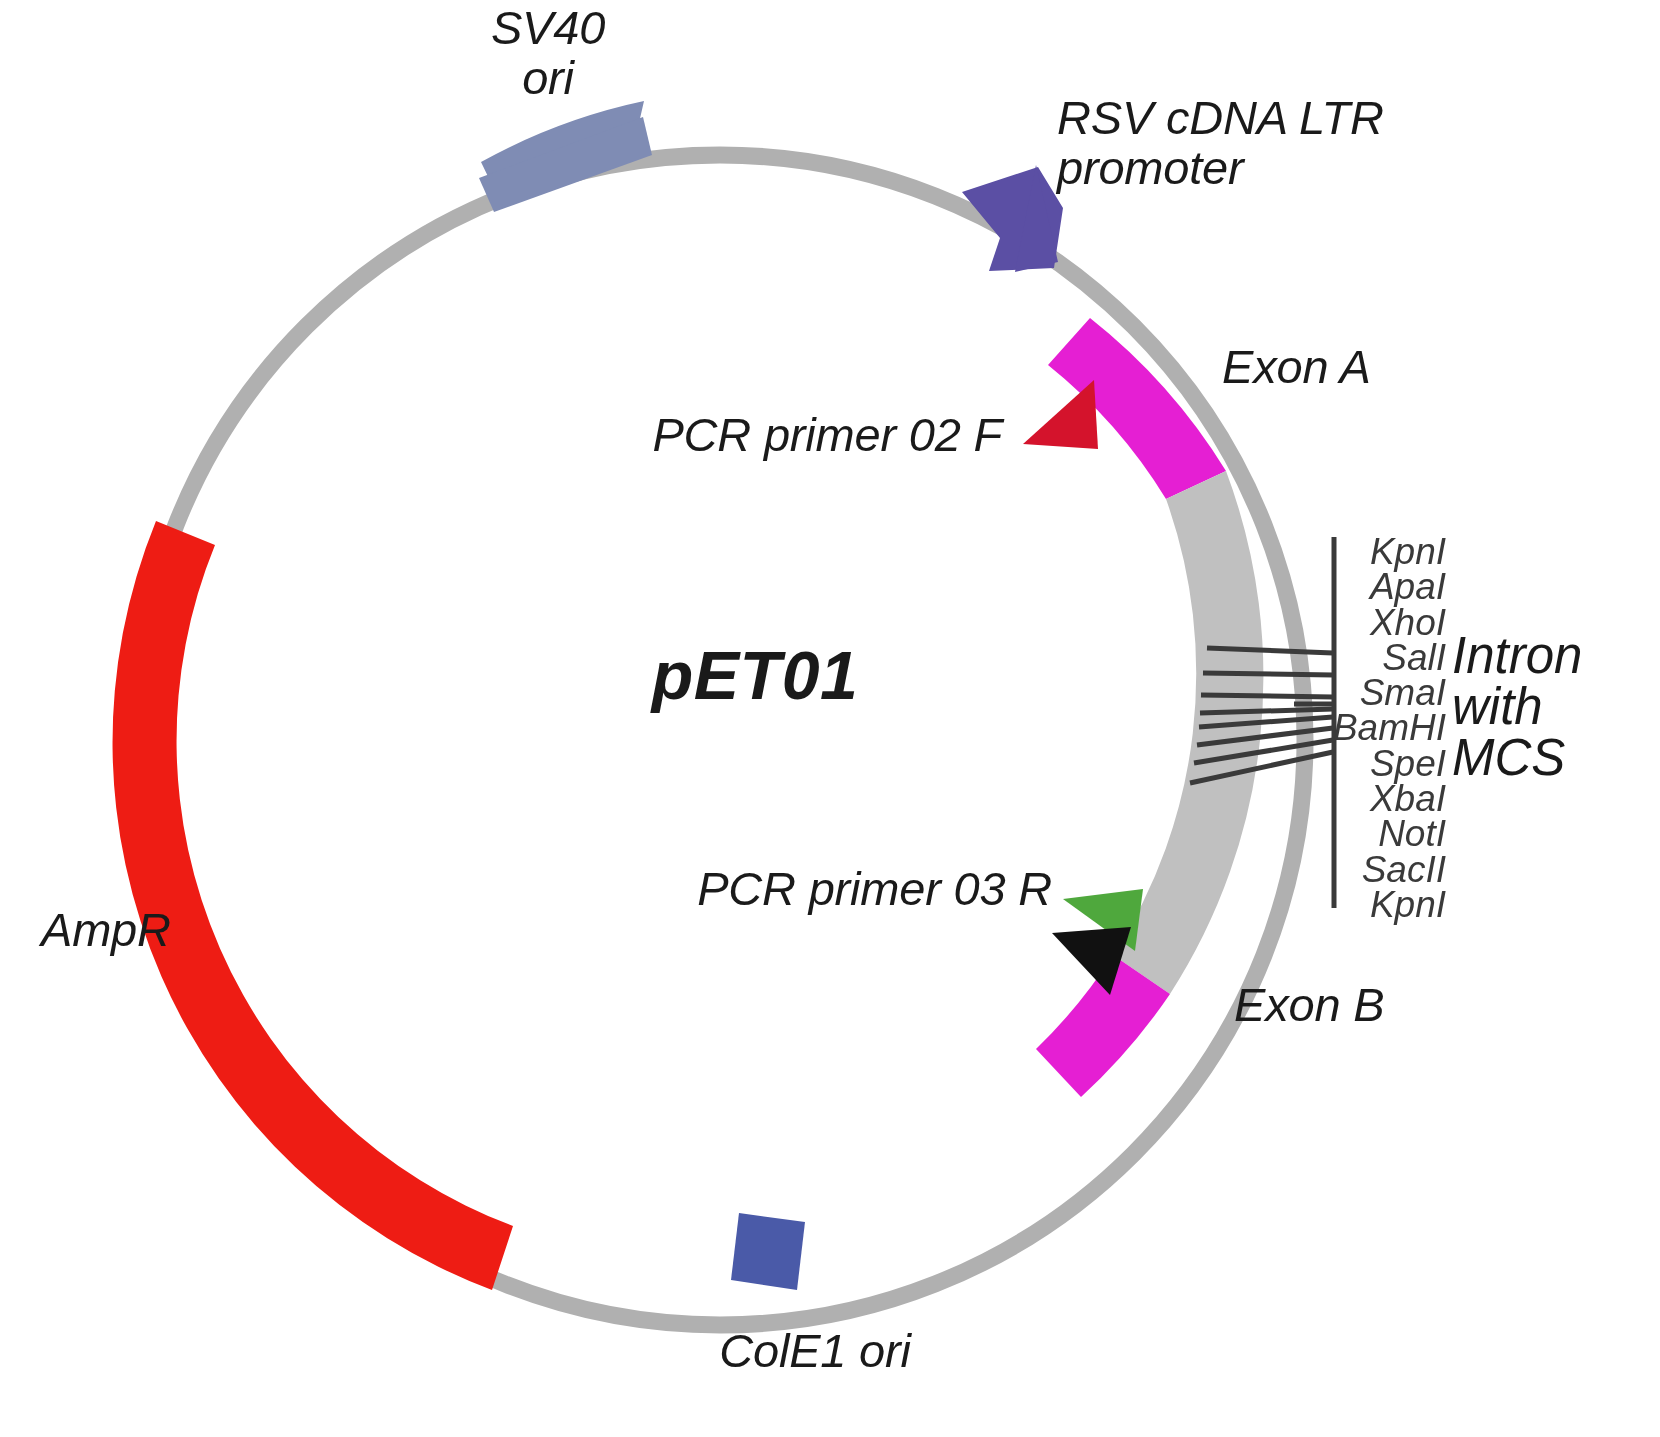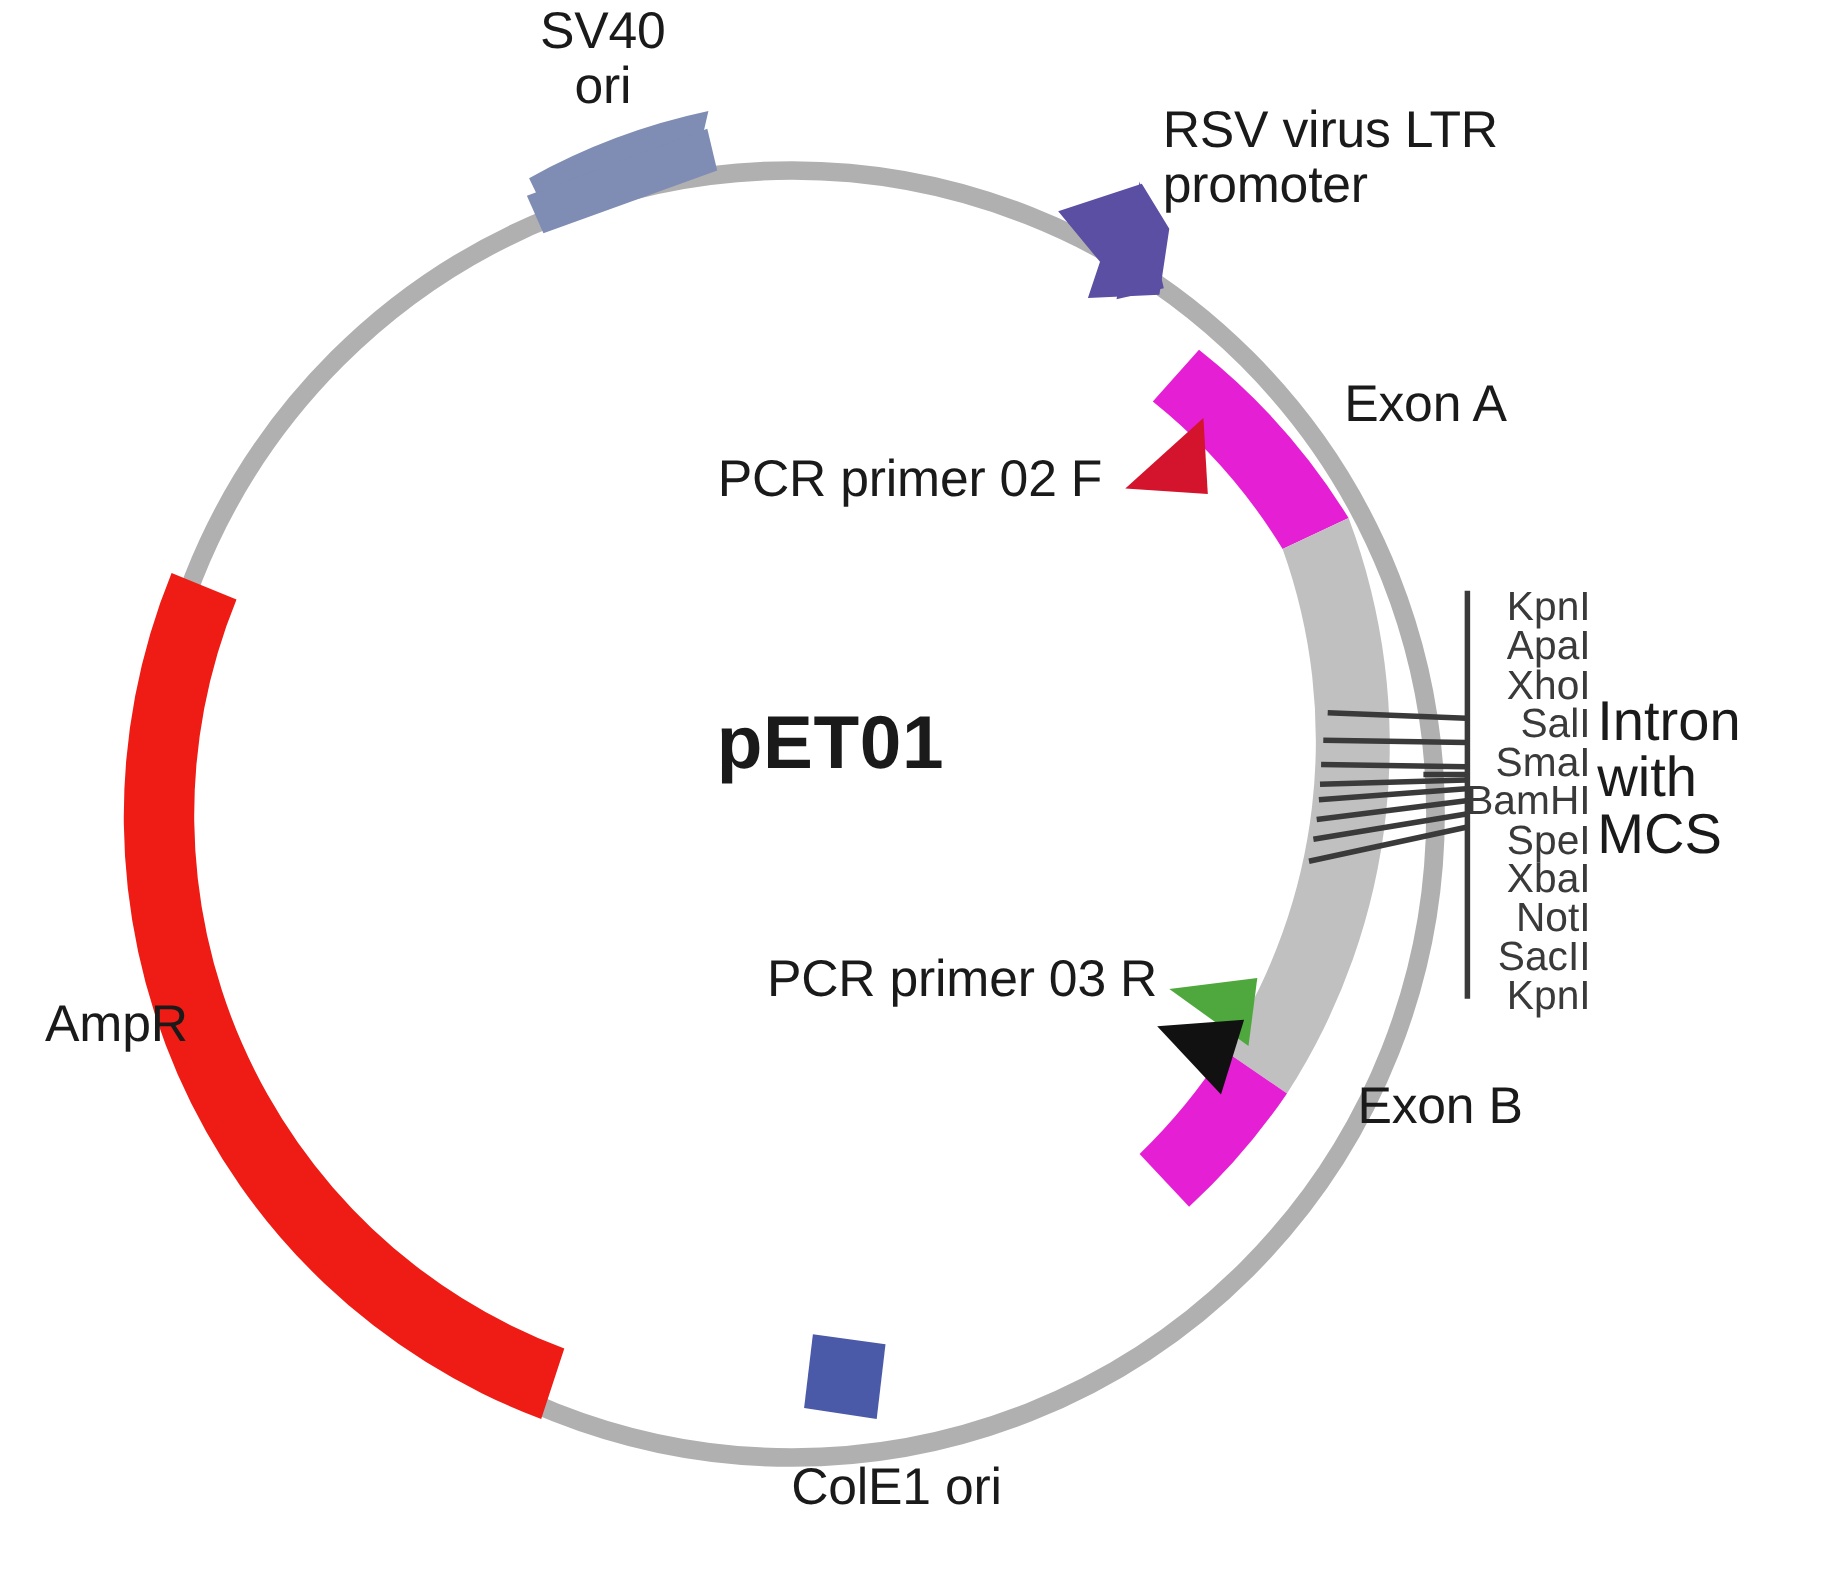--- a/index.html
+++ b/index.html
@@ -13,20 +13,21 @@
     position: relative;
     font-family: "Liberation Sans", sans-serif;
     color: #1a1a1a;
     overflow: hidden;
   }
   #plasmid-stage {
     position: absolute;
     inset: 0;
     width: 1660px;
     height: 1437px;
+    font-style: italic;
   }
   svg#plasmid-svg {
     position: absolute;
     left: 0;
     top: 0;
     width: 1660px;
     height: 1437px;
   }
   .map-label {
     position: absolute;
@@ -158,21 +159,21 @@
       <line x1="1190" y1="783" x2="1333" y2="752"></line>
     </g>
 
     <line x1="1294" y1="704" x2="1334" y2="704" stroke="#3a3a3a" stroke-width="5"></line>
     <line x1="1334" y1="537" x2="1334" y2="908" stroke="#3a3a3a" stroke-width="5"></line>
   </svg>
 
   <div class="map-label center" id="label-sv40">SV40
 ori</div>
 
-  <div class="map-label left" id="label-rsv">RSV virus LTR
+  <div class="map-label left" id="label-rsv">RSV cDNA LTR
 promoter</div>
 
   <div class="map-label left" id="label-exon-a">Exon A</div>
 
   <div class="map-label right" id="label-pcr02">PCR primer 02 F</div>
 
   <div class="map-label right" id="label-pcr03">PCR primer 03 R</div>
 
 
   <div class="map-label left" id="label-exon-b">Exon B</div>

